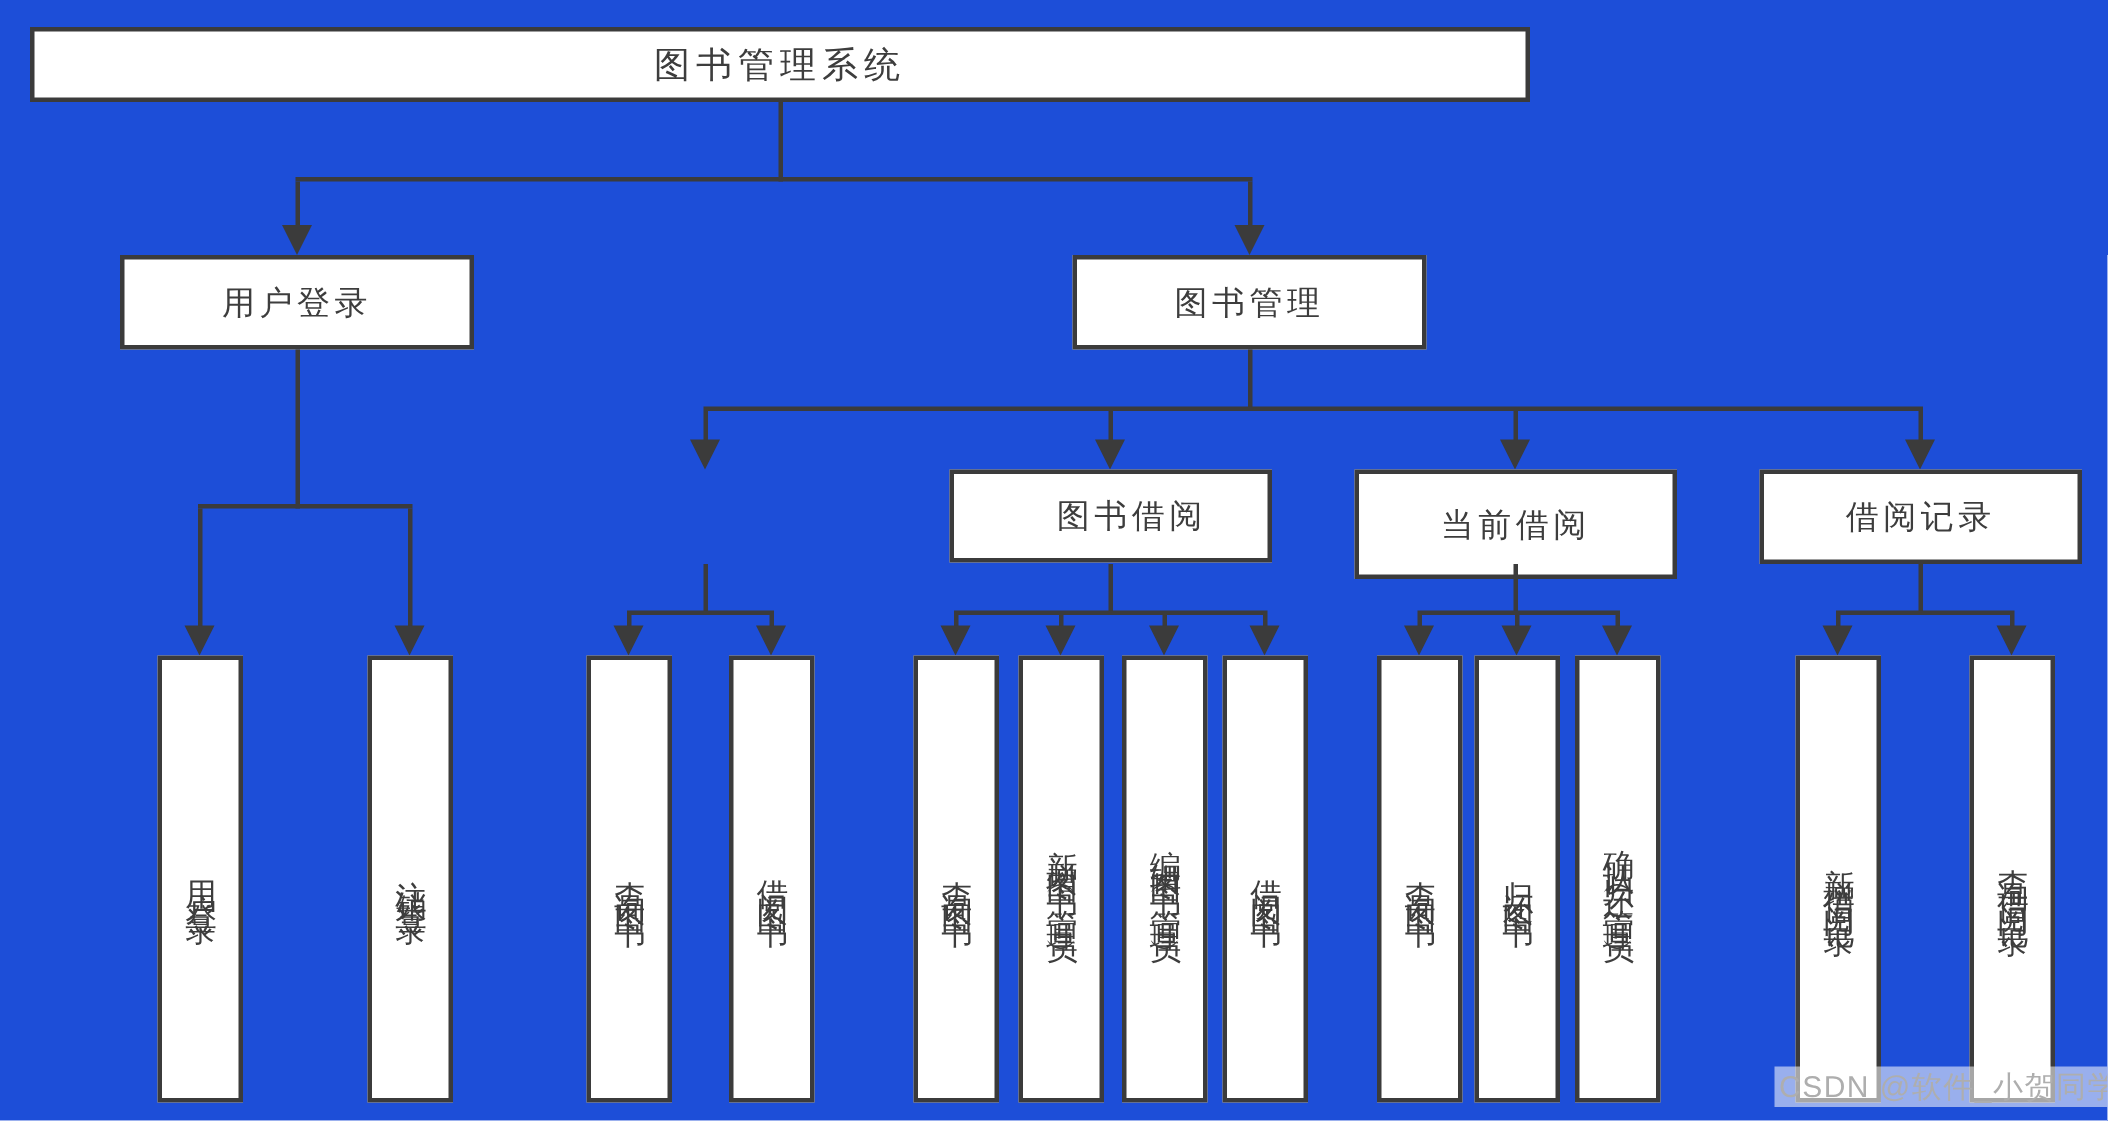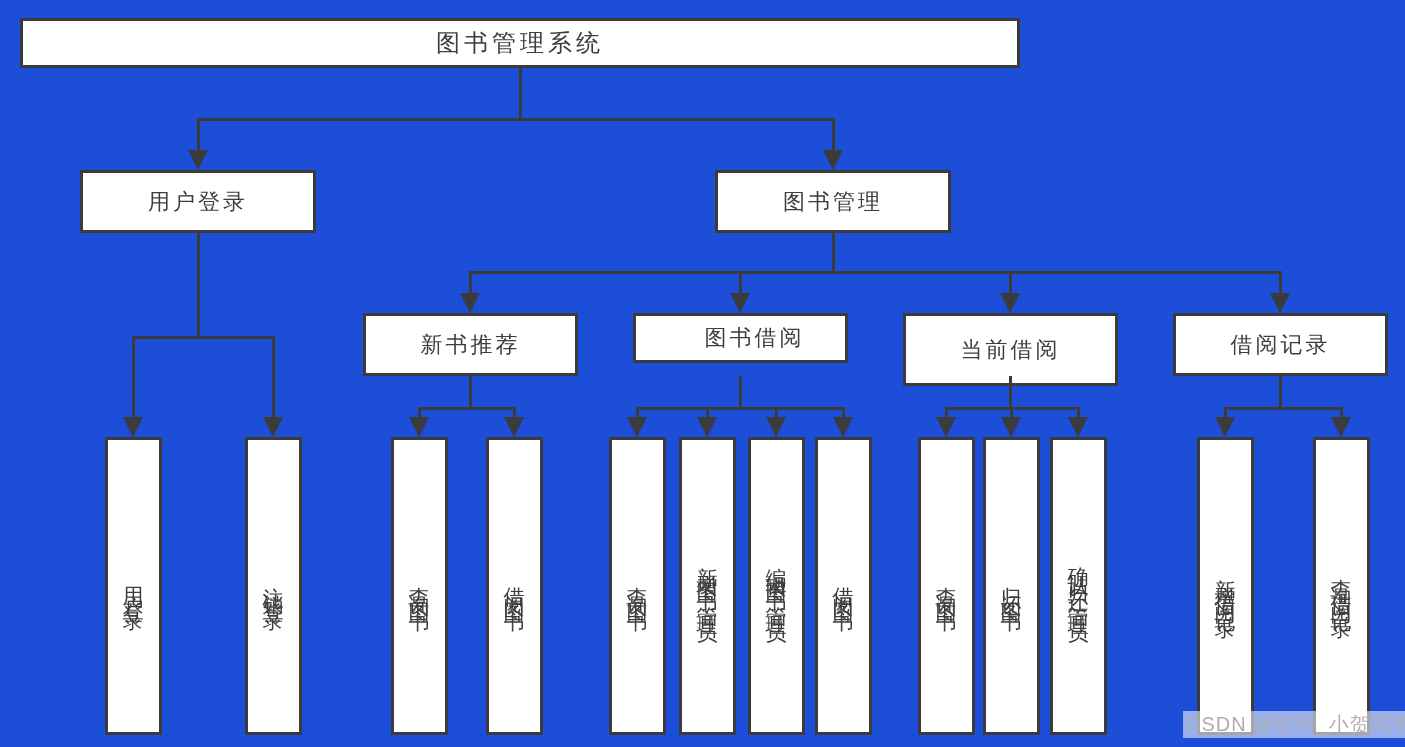--- a/index.html
+++ b/index.html
@@ -84,22 +84,21 @@
   <div class="hl" style="left:469px;top:271px;width:813px;"></div>
   <div class="vl" style="left:469px;top:274px;height:21px;"></div>
   <div class="ar" style="left:460px;top:293px;"></div>
   <div class="vl" style="left:739px;top:274px;height:21px;"></div>
   <div class="ar" style="left:730px;top:293px;"></div>
   <div class="vl" style="left:1009px;top:274px;height:21px;"></div>
   <div class="ar" style="left:1000px;top:293px;"></div>
   <div class="vl" style="left:1279px;top:274px;height:21px;"></div>
   <div class="ar" style="left:1270px;top:293px;"></div>
 
-  <div class="box" style="left:363px;top:313px;width:215px;height:63px;">新书推荐</div>
-  <div class="box" style="left:633px;top:313px;width:215px;height:50px;padding-left:28px;">图书借阅</div>
+  <div class="box" style="left:633px;top:313px;width:215px;height:62px;padding-left:28px;">图书借阅</div>
   <div class="box" style="left:903px;top:313px;width:215px;height:73px;">当前借阅</div>
   <div class="box" style="left:1173px;top:313px;width:215px;height:63px;">借阅记录</div>
 
   <div class="vl" style="left:469px;top:376px;height:34px;"></div>
   <div class="hl" style="left:418px;top:407px;width:98px;"></div>
   <div class="vl" style="left:418px;top:410px;height:9px;"></div>
   <div class="ar" style="left:409px;top:417px;"></div>
   <div class="vl" style="left:513px;top:410px;height:9px;"></div>
   <div class="ar" style="left:504px;top:417px;"></div>
 

